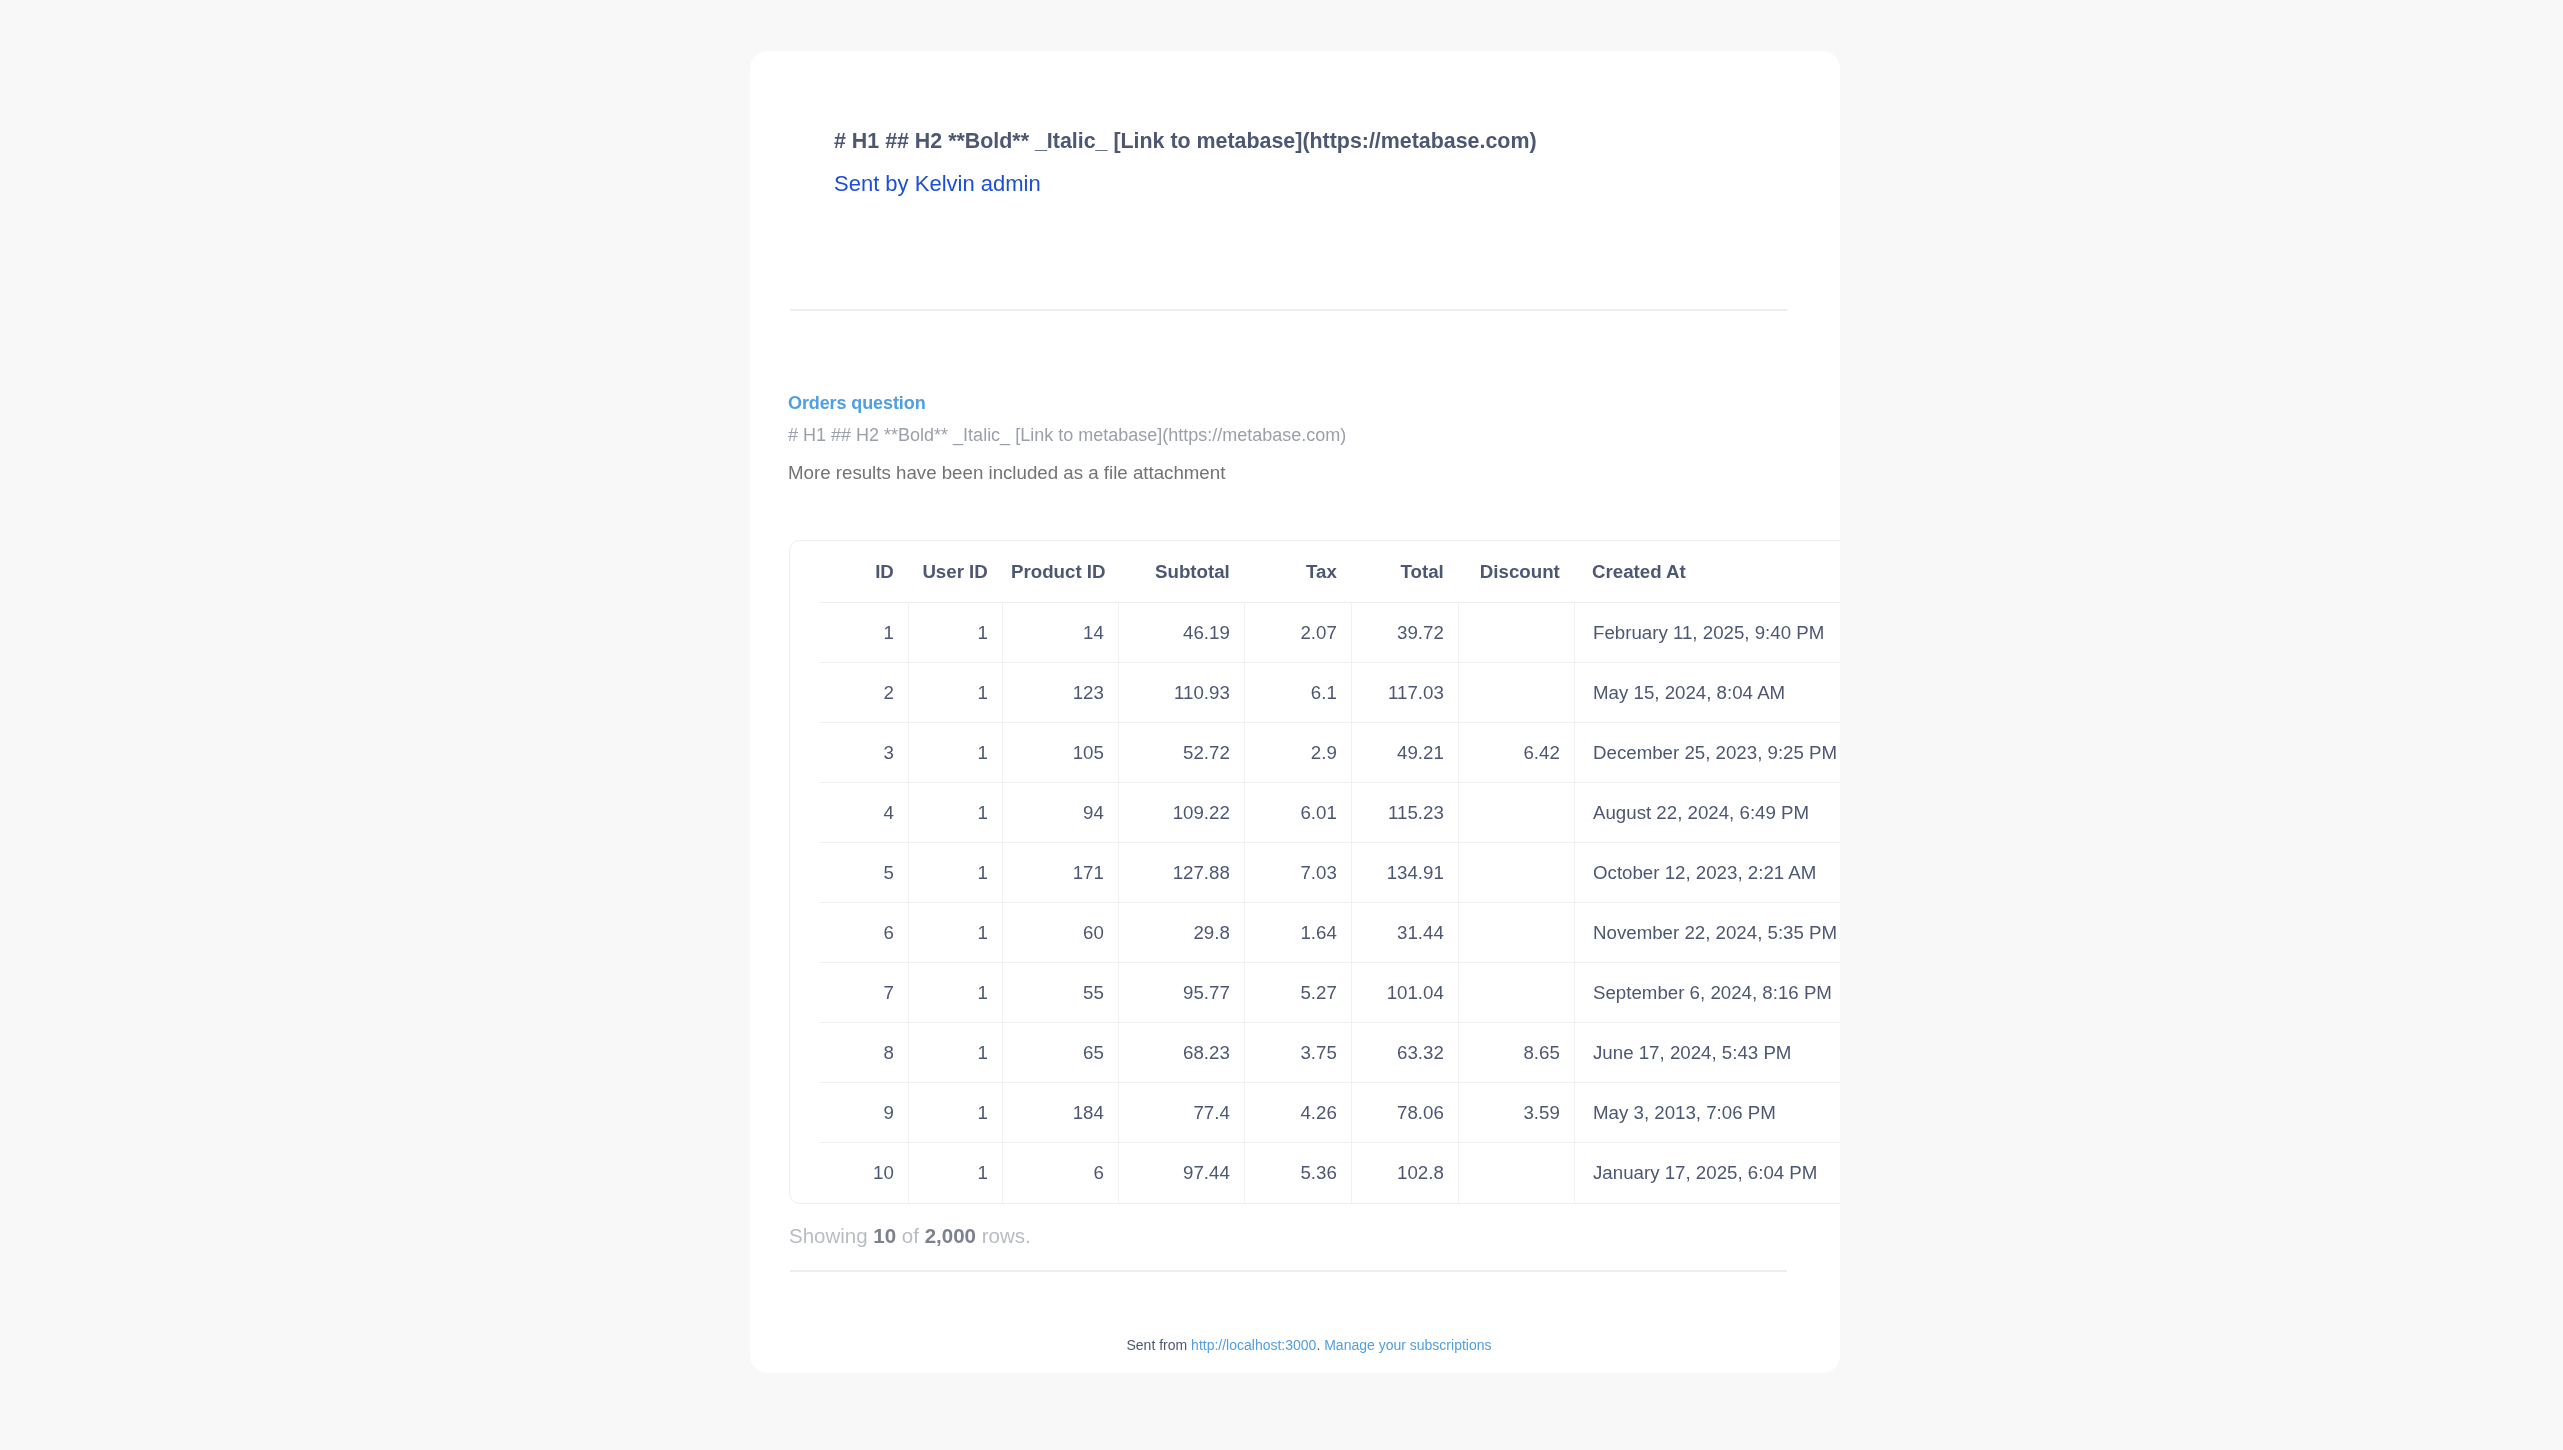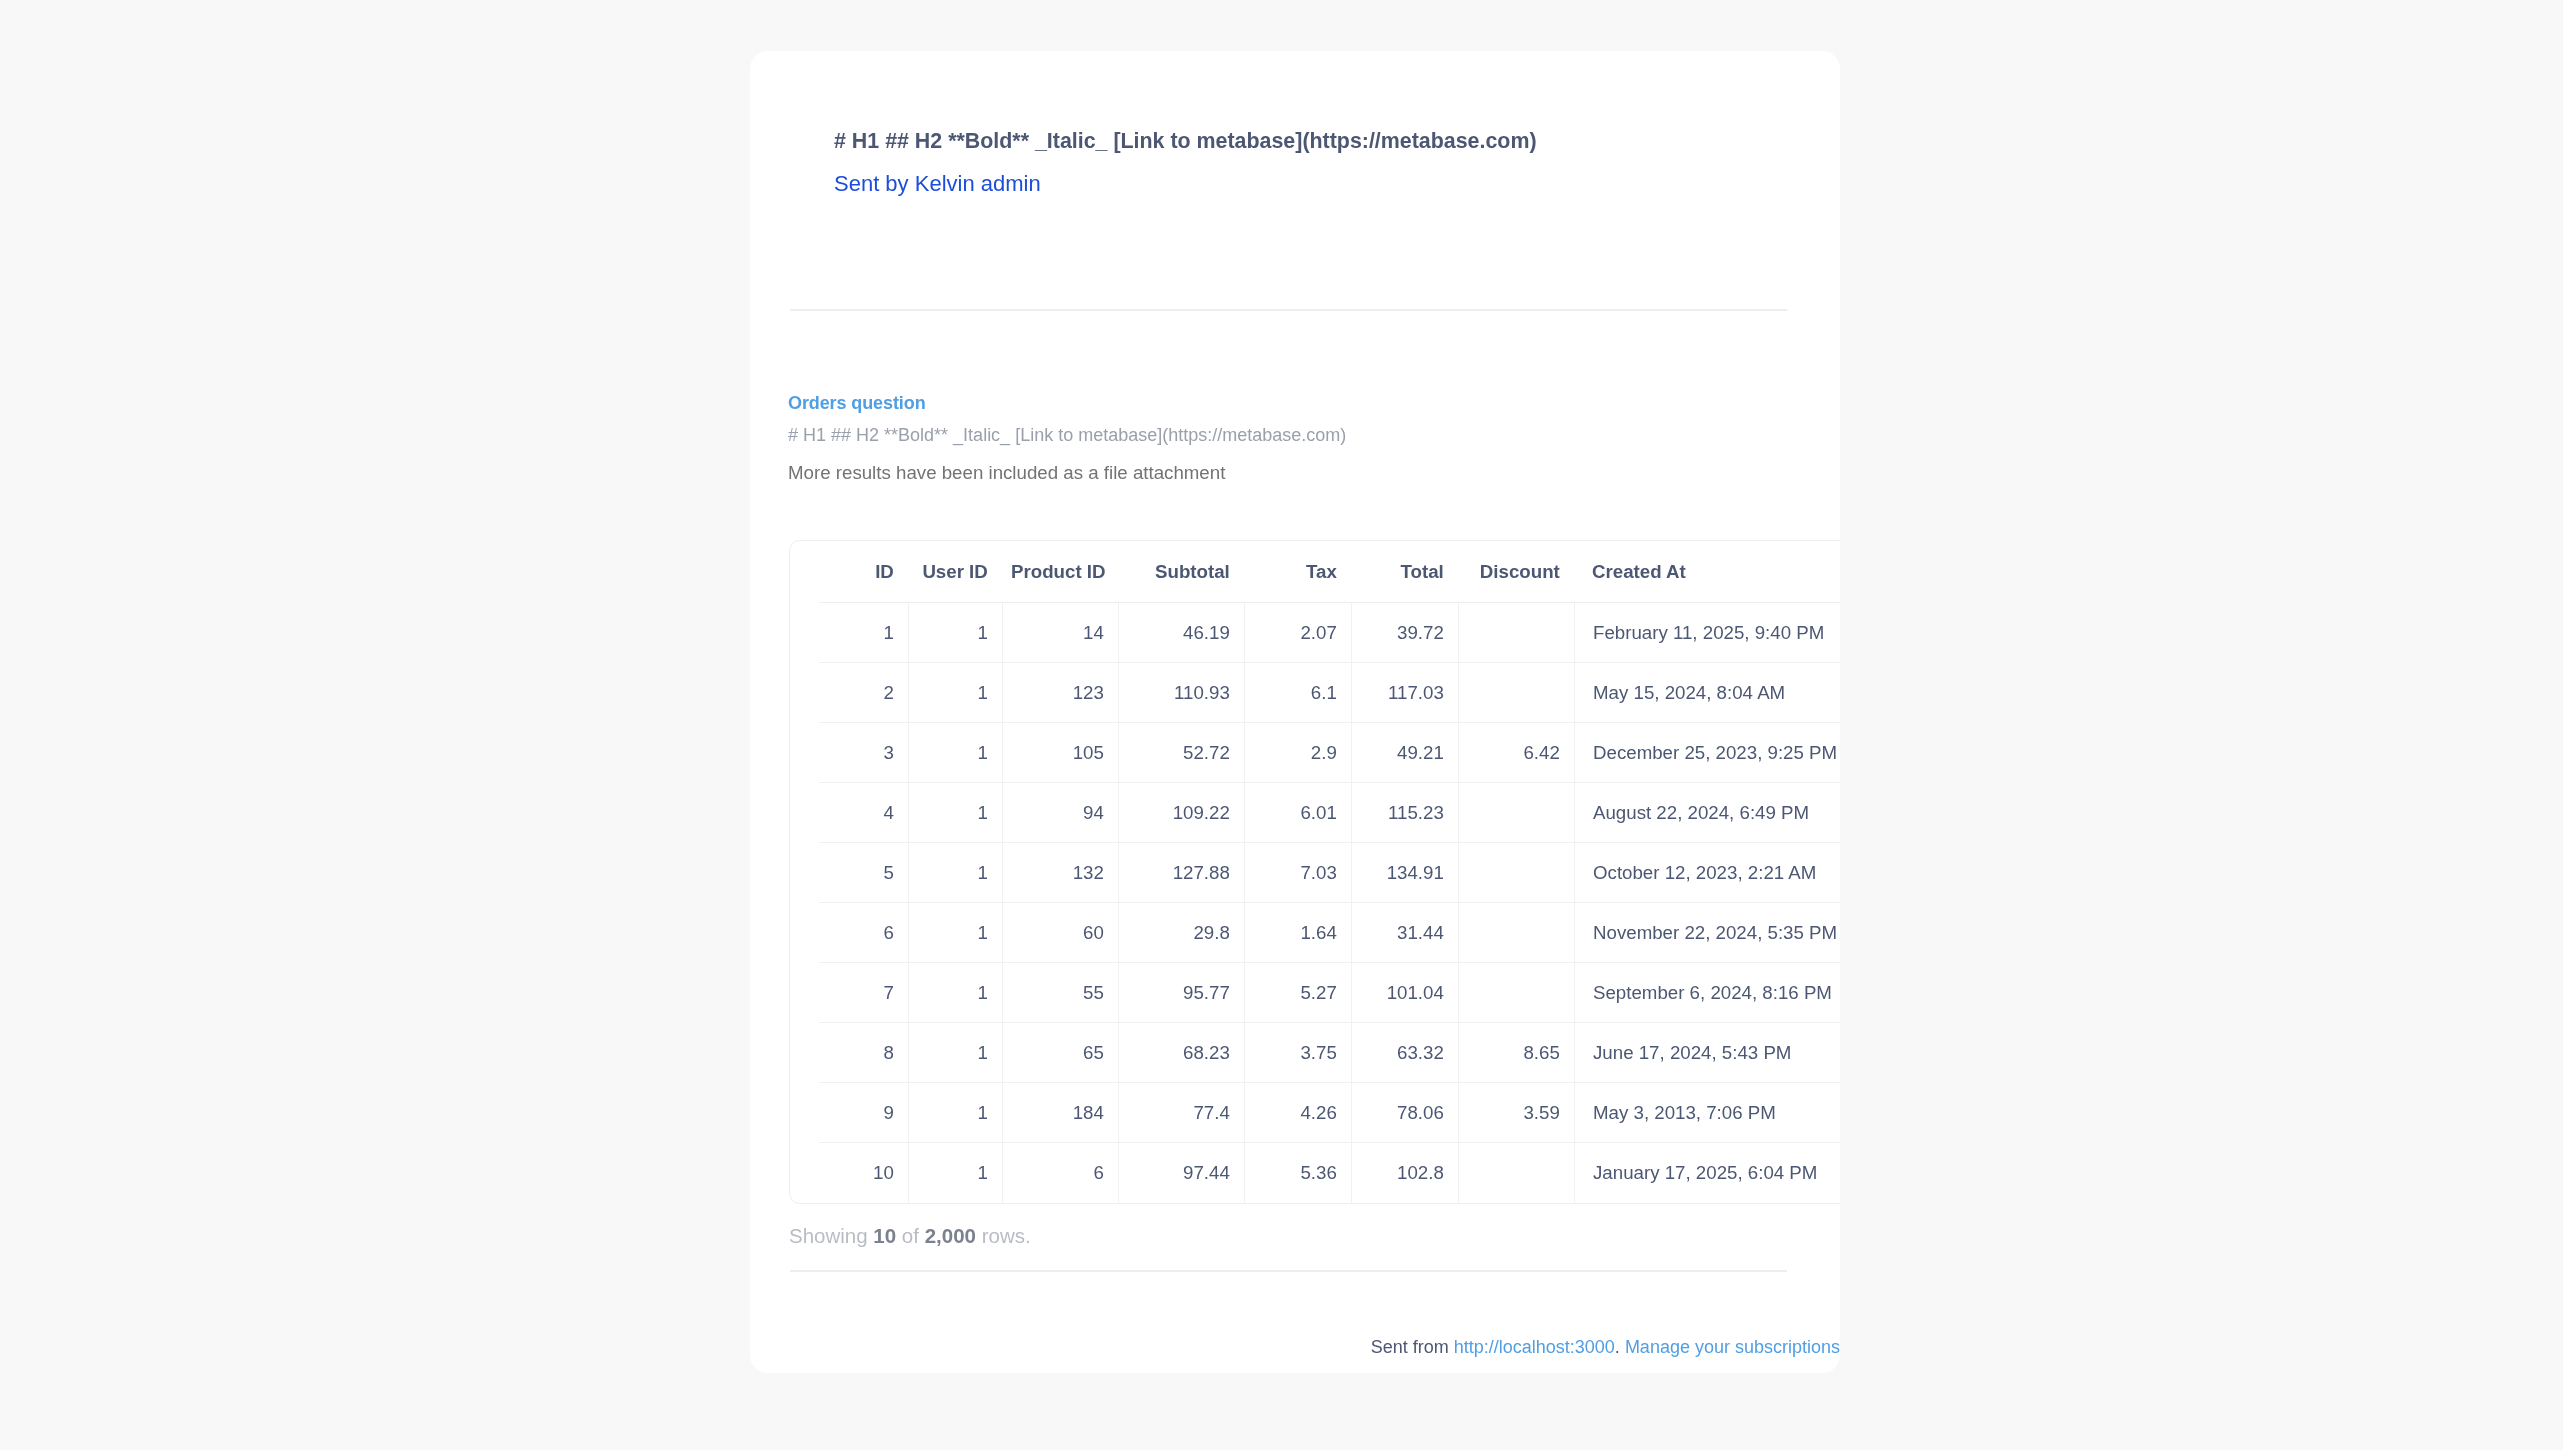--- a/index.html
+++ b/index.html
@@ -215,25 +215,25 @@
     white-space: nowrap;
   }
   .showing b {
     color: #7c8190;
     font-weight: bold;
   }
 
   
   .footer {
     position: absolute;
-    left: 0;
+    left: 14px;
     top: 1286px;
     width: 1090px;
-    text-align: right;
-    font-size: 18px;
+    text-align: center;
+    font-size: 14px;
     color: #4c5773;
     line-height: 1.2;
     white-space: nowrap;
   }
   .footer a {
     color: #509ee3;
     text-decoration: none;
   }
 </style>
 </head>
@@ -318,21 +318,21 @@
                 <td>94</td>
                 <td>109.22</td>
                 <td>6.01</td>
                 <td>115.23</td>
                 <td></td>
                 <td class="col-created">August 22, 2024, 6:49 PM</td>
               </tr>
               <tr>
                 <td class="first-col">5</td>
                 <td>1</td>
-                <td>132</td>
+                <td>171</td>
                 <td>127.88</td>
                 <td>7.03</td>
                 <td>134.91</td>
                 <td></td>
                 <td class="col-created">October 12, 2023, 2:21 AM</td>
               </tr>
               <tr>
                 <td class="first-col">6</td>
                 <td>1</td>
                 <td>60</td>

